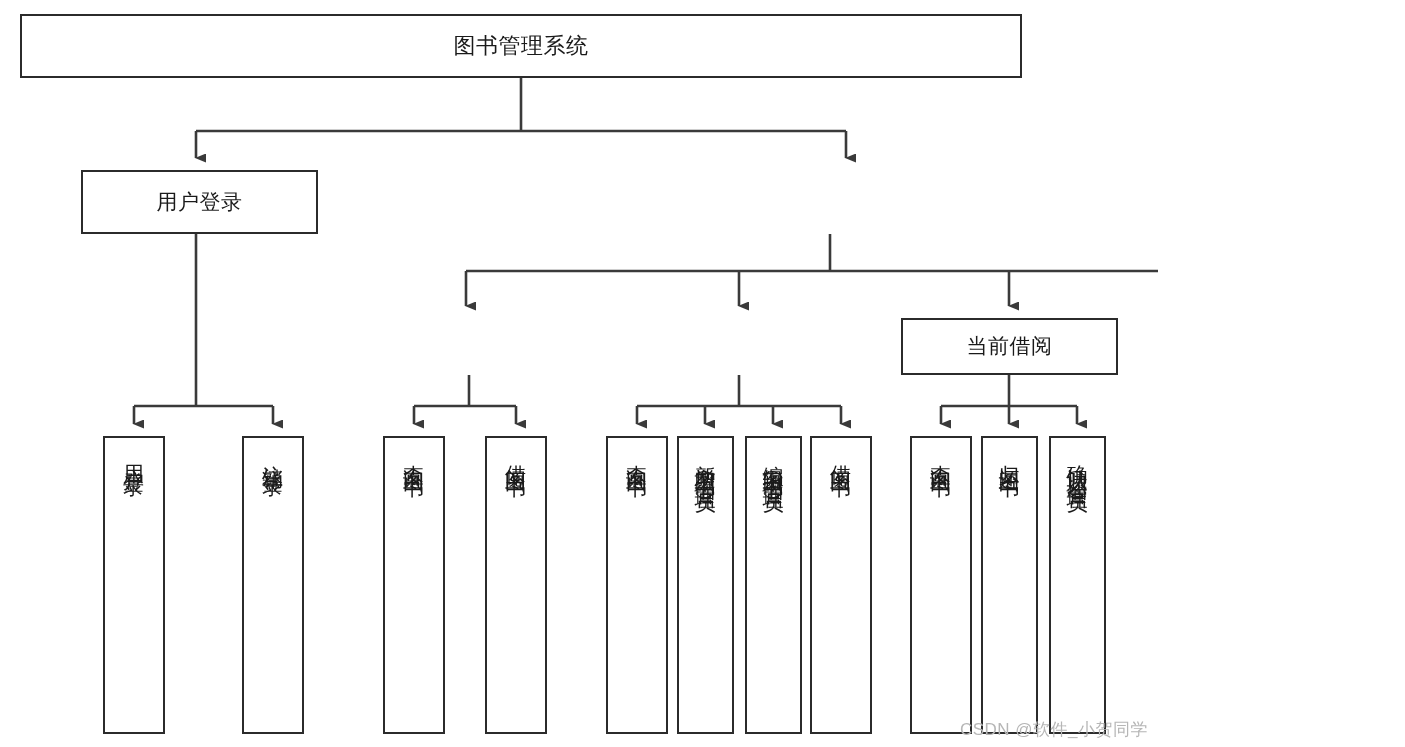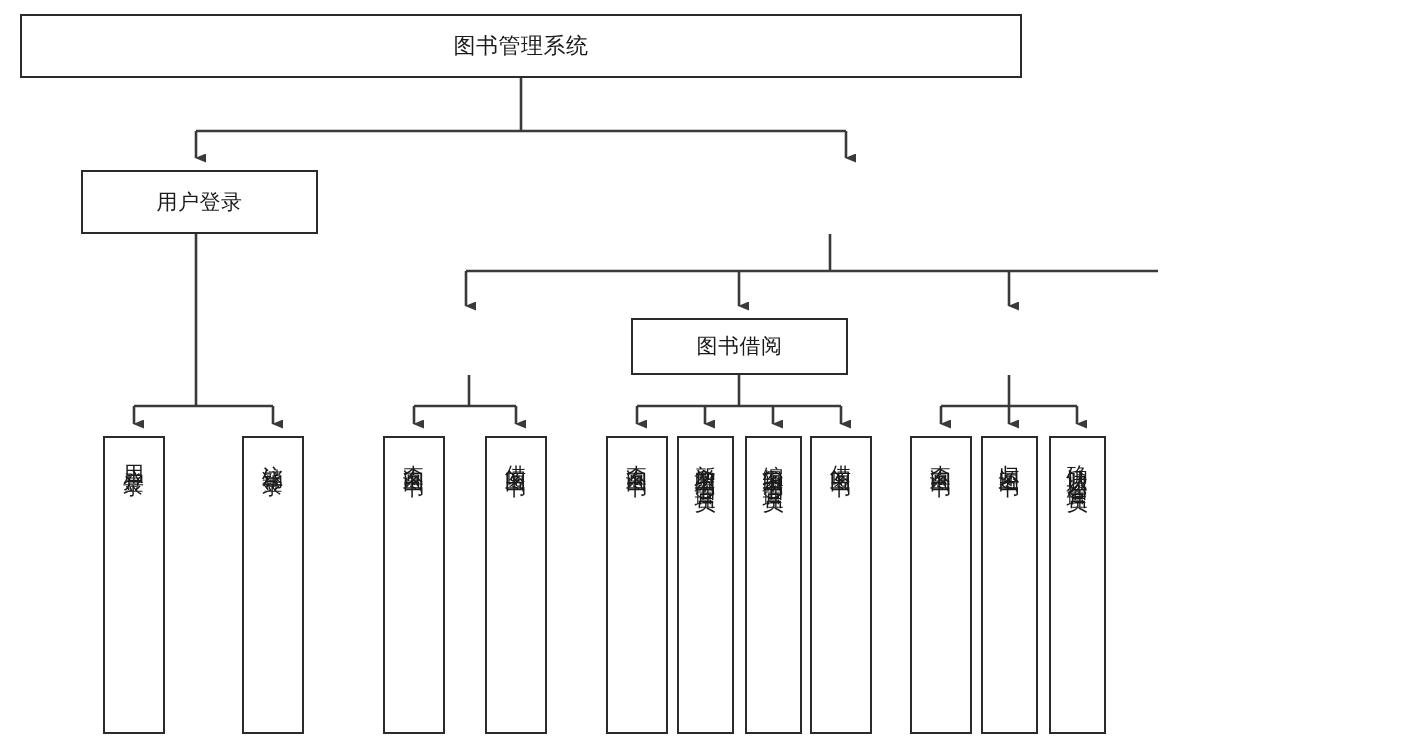--- a/index.html
+++ b/index.html
@@ -131,24 +131,24 @@
   <div class="node horiz root" style="left:20px; top:14px; width:1002px; height:64px;">
     <span class="label">图书管理系统</span>
   </div>
 
   <div class="node horiz" style="left:81px; top:170px; width:237px; height:64px;">
     <span class="label">用户登录</span>
   </div>
 
 
 
-  <div class="node horiz" style="left:631px; top:318px; width:217px; height:57px;">
-    <span class="label">图书借阅</span>
-  </div>
-
+
+  <div class="node horiz" style="left:901px; top:318px; width:217px; height:57px;">
+    <span class="label">当前借阅</span>
+  </div>
 
 
   <div class="node leaf" style="left:103px; top:436px; width:62px; height:298px;">
     <span class="label">用户登录</span>
   </div>
 
   <div class="node leaf" style="left:242px; top:436px; width:62px; height:298px;">
     <span class="label">注销登录</span>
   </div>
 
@@ -189,14 +189,15 @@
   </div>
 
   <div class="node leaf" style="left:1191px; top:436px; width:62px; height:298px;">
     <span class="label">新增借阅记录</span>
   </div>
 
   <div class="node leaf" style="left:1308px; top:436px; width:62px; height:298px;">
     <span class="label">查询借阅记录</span>
   </div>
 
+  <div class="watermark">CSDN @软件_小贺同学</div>
 
 </div>
 
 </body></html>

